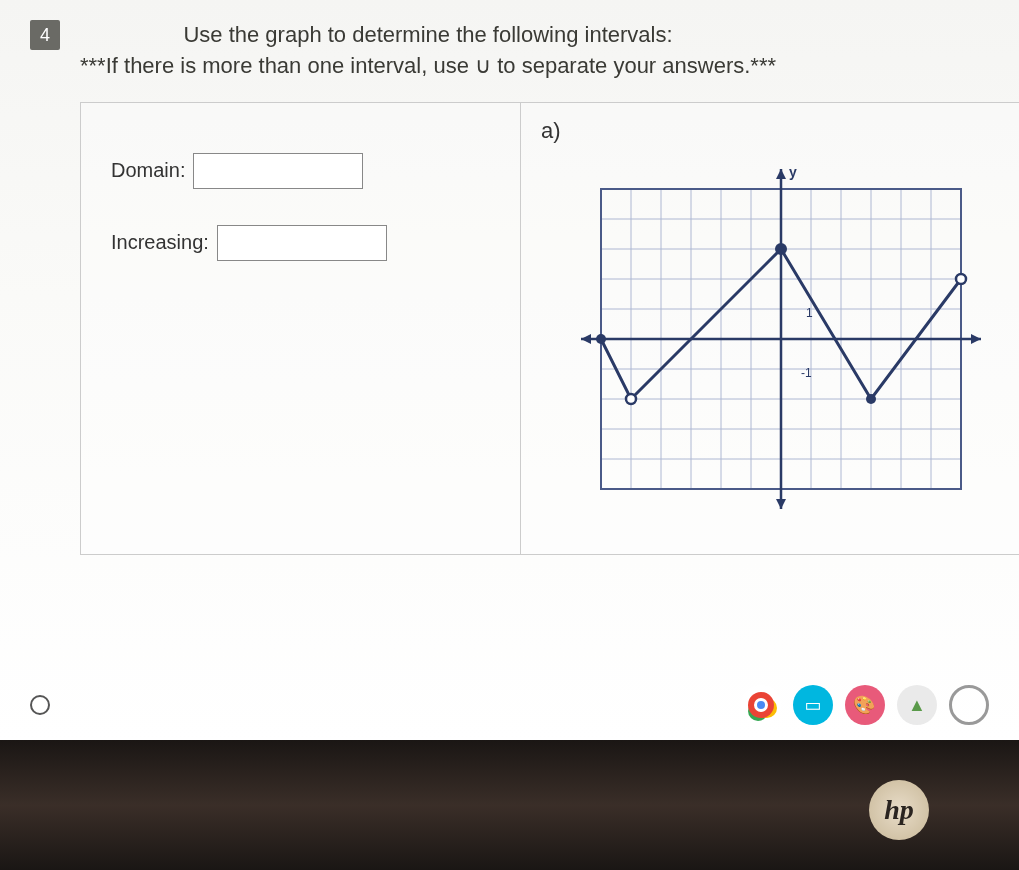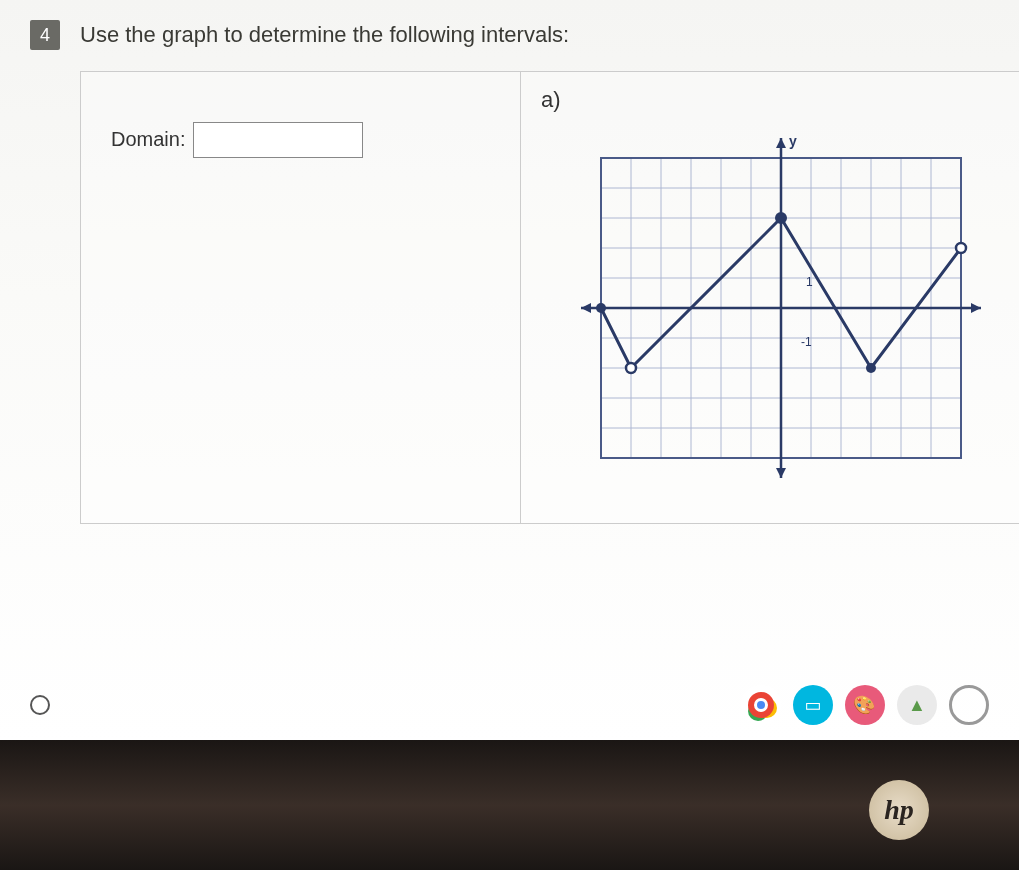--- a/index.html
+++ b/index.html
@@ -158,27 +158,32 @@
     .icon-grey { background: none; border:3px solid #999;}
   </style>
 </head>
 <body>
 
 <div class="screen">
   <div class="question-header">
     <div class="qnum">4</div>
     <div class="qtext">
       <div>Use the graph to determine the following intervals:</div>
+      <div>***If there is more than one interval, use ∪ to separate your answers.***</div>
     </div>
   </div>
 
   <div class="content">
     <div class="left-panel">
       <div class="field-row">
         <span class="field-label">Domain:</span>
+        <input class="field-input" value="" style="">
+      </div>
+      <div class="field-row">
+        <span class="field-label">Increasing:</span>
         <input class="field-input" value="" style="">
       </div>
     </div>
 
     <div class="right-panel">
       <div class="part-label">a)</div>
       <div class="graph-container">
         <svg class="graph-svg" viewBox="0 0 440 380">
 
           <g stroke="#7a8ab8" stroke-width="1" opacity="0.6">

